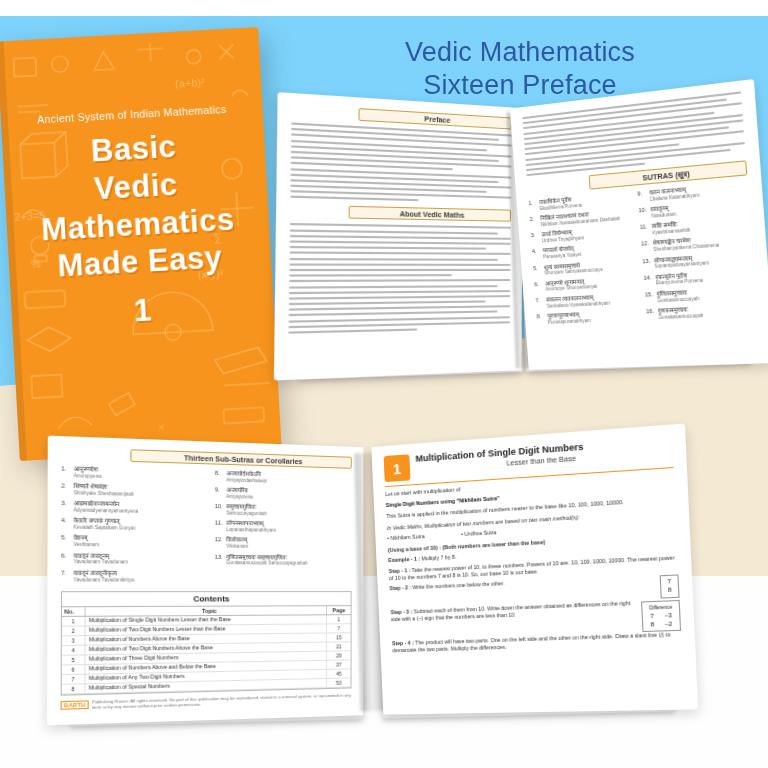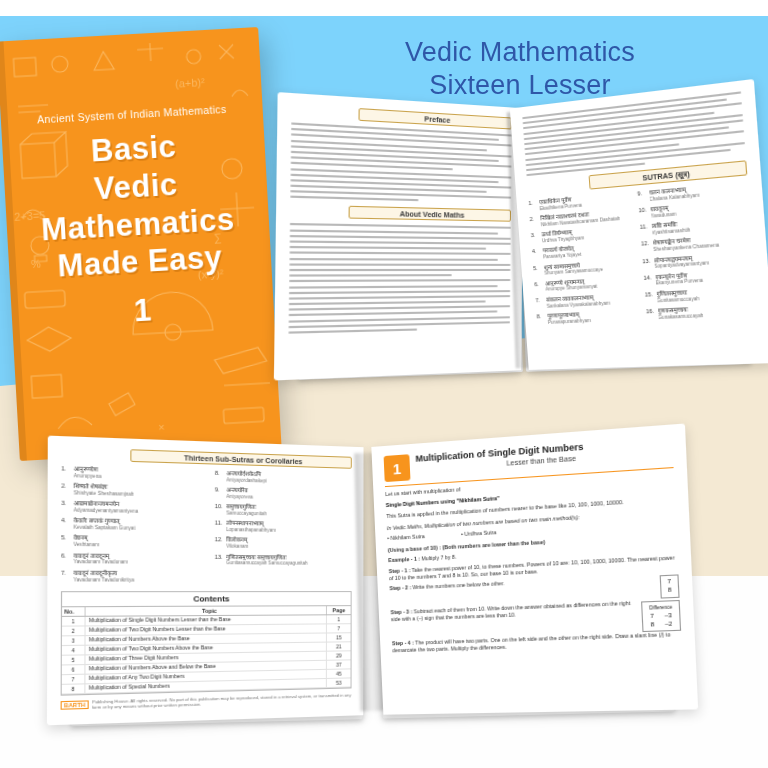--- a/index.html
+++ b/index.html
@@ -374,21 +374,21 @@
 </head>
 <body>
 
 <div id="stage">
 
   <div class="beige-wedge"></div>
   <div class="white-lower"></div>
 
   <div class="heading">
     <span>Vedic Mathematics</span>
-    <span class="l2">Sixteen Lesser</span>
+    <span class="l2">Sixteen Preface</span>
   </div>
 
   <div class="cover-wrap">
     <div class="cover">
       <div class="cover-spine"></div>
       <svg class="cover-doodles" viewBox="0 0 262 420">
         <g stroke="#ffd79a" stroke-width="1.1" fill="none" opacity="0.95">
           <rect x="16" y="18" width="22" height="18"></rect>
           <circle cx="62" cy="26" r="8"></circle>
           <path d="M96 34 l10 -18 l10 18 z"></path>

